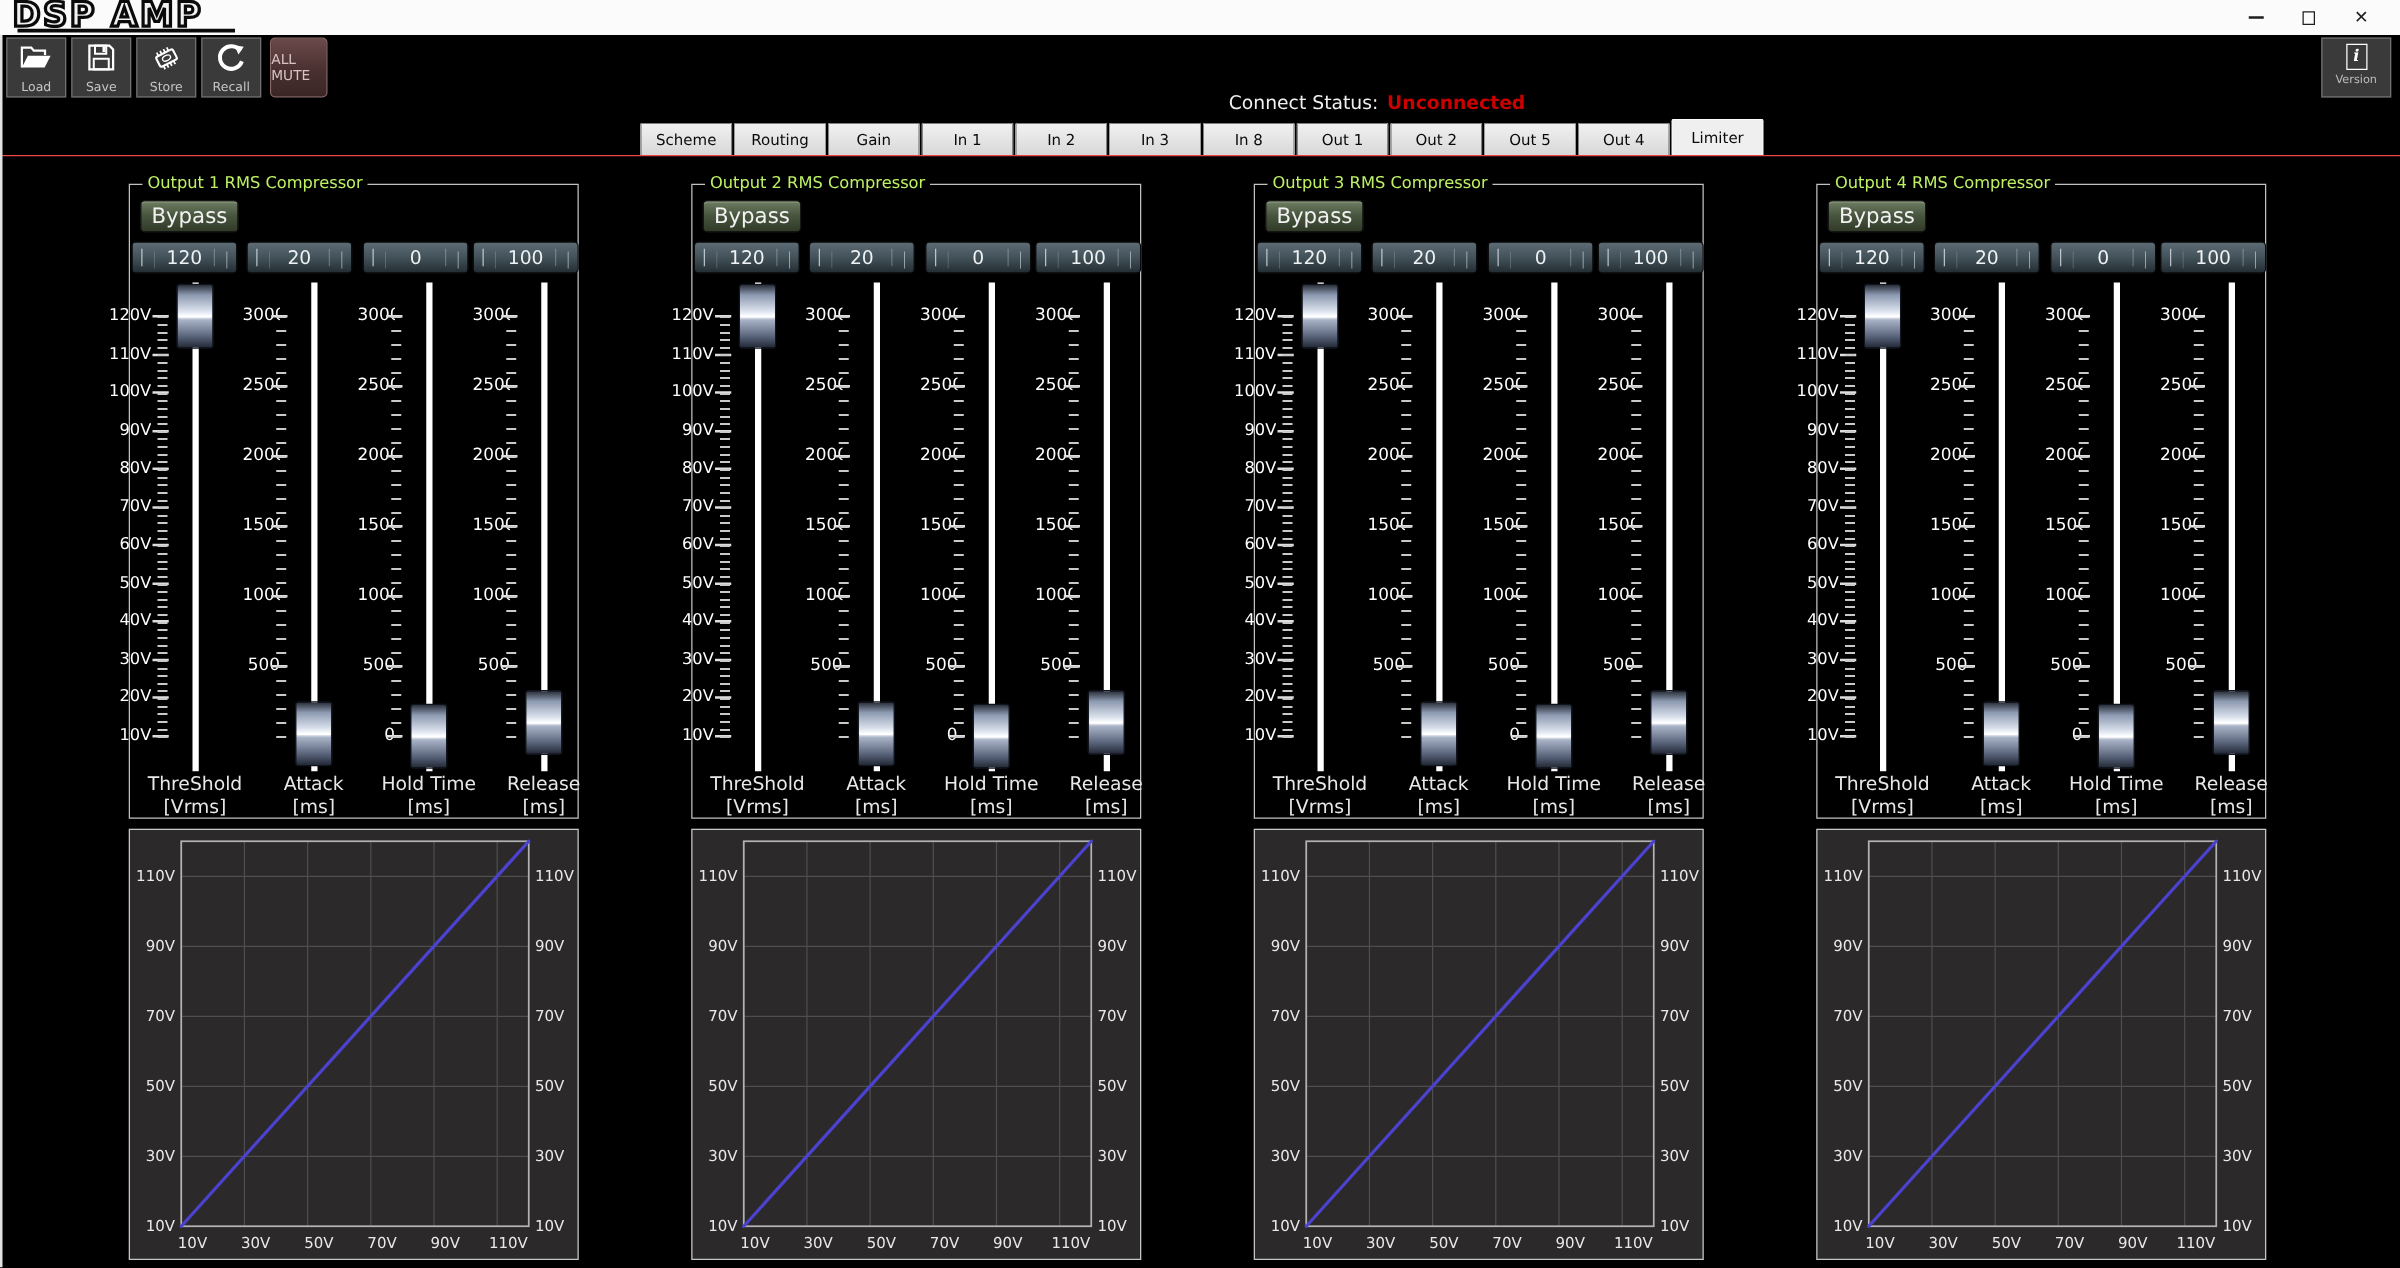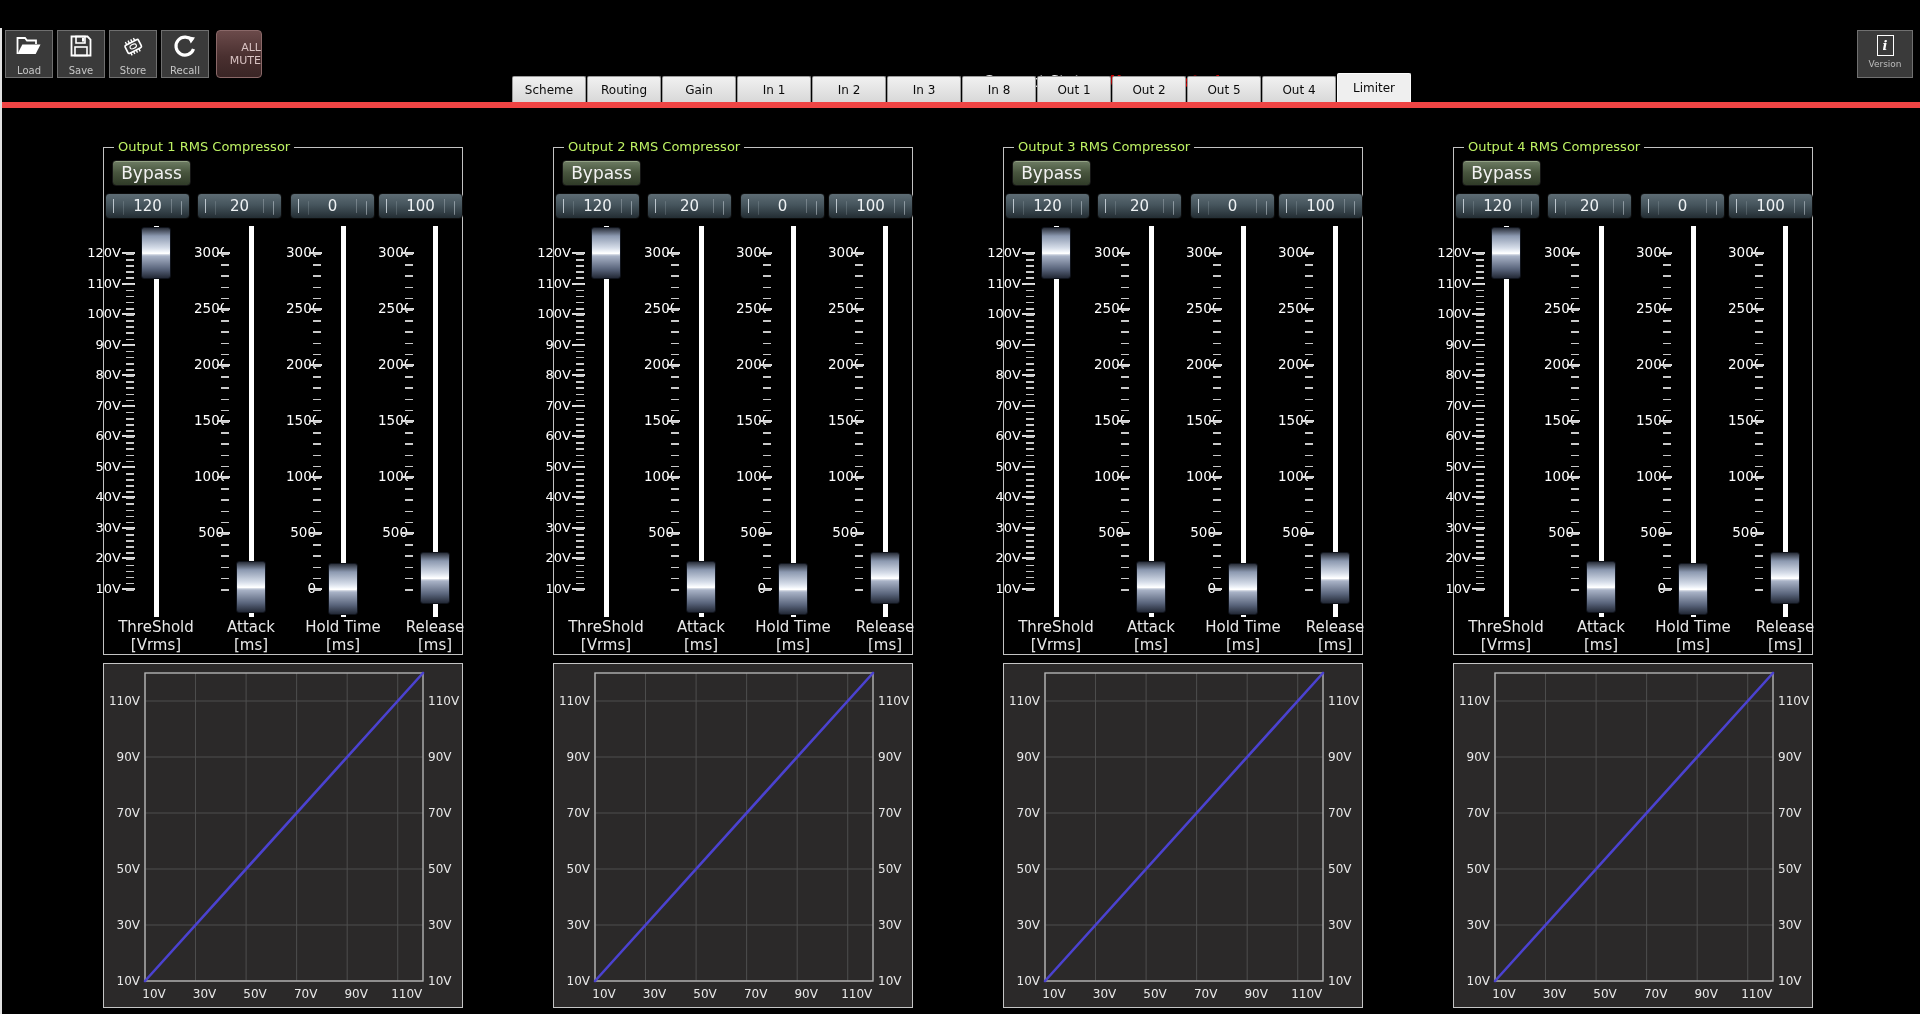--- a/index.html
+++ b/index.html
@@ -19,32 +19,32 @@
 .max-glyph{display:block;width:10px;height:11px;border:1.6px solid #1e1e1e}
 
 
 .toolbar{position:absolute;left:0;top:28px;width:100%;height:67px;background:#000}
 .tbtn{position:absolute;top:2px;width:48px;height:48px;background:#3a3a3a;border:1px solid #6f6f6f;
   display:flex;flex-direction:column;align-items:center;justify-content:flex-end;padding-bottom:1px}
 .tbtn .ticon{position:absolute;top:3px;left:50%;transform:translateX(-50%)}
 .tbtn .tlabel{font-size:10px;color:#c6c6c6;line-height:11px}
 .allmute{position:absolute;left:216px;top:2px;width:46px;height:48px;border-radius:4px;
   background:linear-gradient(180deg,#6b4a4a,#4a3030 55%,#3a2525);border:1px solid #8a6868;
-  display:flex;flex-direction:column;align-items:flex-end;justify-content:center;
+  display:flex;flex-direction:column;align-items:flex-start;justify-content:center;
   color:#d8c2c2;font-size:11px;line-height:13px}
 .connect{position:absolute;left:983px;top:45px;font-size:15px;color:#f0f0f0;white-space:nowrap}
 .connect .statusval{margin-left:7px;font-weight:bold}
 .versionbtn{position:absolute;left:1857px;top:2px;width:56px;height:48px;background:#3a3a3a;border:1px solid #707070;
   display:flex;flex-direction:column;align-items:center;justify-content:flex-start;padding-top:4px}
 .vicon{width:17px;height:21px;border:1.6px solid #fff;color:#fff;display:flex;align-items:center;justify-content:center;
   font-family:"DejaVu Serif",serif;font-style:italic;font-weight:bold;font-size:13px}
 .versionbtn .tlabel{font-size:9px;color:#bdbdbd;margin-top:3px}
 
 
-.tabstrip{position:absolute;left:0;top:78px;width:100%;height:30px;border-bottom:6px solid #ef4444}
+.tabstrip{position:absolute;left:0;top:95px;width:100%;height:30px;border-bottom:1px solid #ef4444}
 .tabs{position:absolute;left:511px;bottom:0;display:flex;align-items:flex-end}
 .tab{width:74px;height:26px;margin-left:1px;display:flex;align-items:center;justify-content:center;
   font-size:12px;color:#0a0a0a;background:linear-gradient(180deg,#f1f1f1,#d8d8d8);
   border:1px solid #9a9a9a;border-bottom:none;border-radius:2px 2px 0 0}
 .tab.active{height:29px;background:#efefef;border:1px solid #fbfbfb;border-bottom:none}
 
 
 .comp-panel{position:absolute;top:147px;width:360px;height:508px;border:1px solid #c2c2c2}
 .gb-title{position:absolute;left:10px;top:-9px;background:#000;padding:0 4px;font-size:13px;color:#bef264;white-space:nowrap}
 .bypass{position:absolute;left:8px;top:12px;width:79px;height:26px;border-radius:4px;
@@ -70,20 +70,33 @@
 
 
 .graph-panel{position:absolute;top:663px;width:360px;height:345px;background:#2b2929;border:1px solid #c5c5c5}
 .graph-panel svg{display:block}
 </style>
 </head>
 <body>
 
 <div id="app">
 
+  <div class="titlebar">
+    <span class="logo">DSP AMP</span>
+    <span class="logo-underline"></span>
+    <div class="win-controls">
+      <span class="win-btn">
+          <span class="min-glyph"></span>
+        </span>
+      <span class="win-btn">
+          <span class="max-glyph"></span>
+        </span>
+      <span class="win-btn">✕</span>
+    </div>
+  </div>
 
   <div class="toolbar">
     <div class="tbtn" style="left:5px">
       <span class="ticon">
         <svg width="27" height="24" viewBox="0 0 27 24">
           <path d="M2 20 V4 h7.5 l2 2.5 h9 v3.5" fill="none" stroke="#fff" stroke-width="1.8"></path>
           <path d="M2 20 l4.8-9.5 h18.2 l-4.8 9.5 z" fill="#fff"></path>
         </svg>
       </span>
       <span class="tlabel">Load</span>

